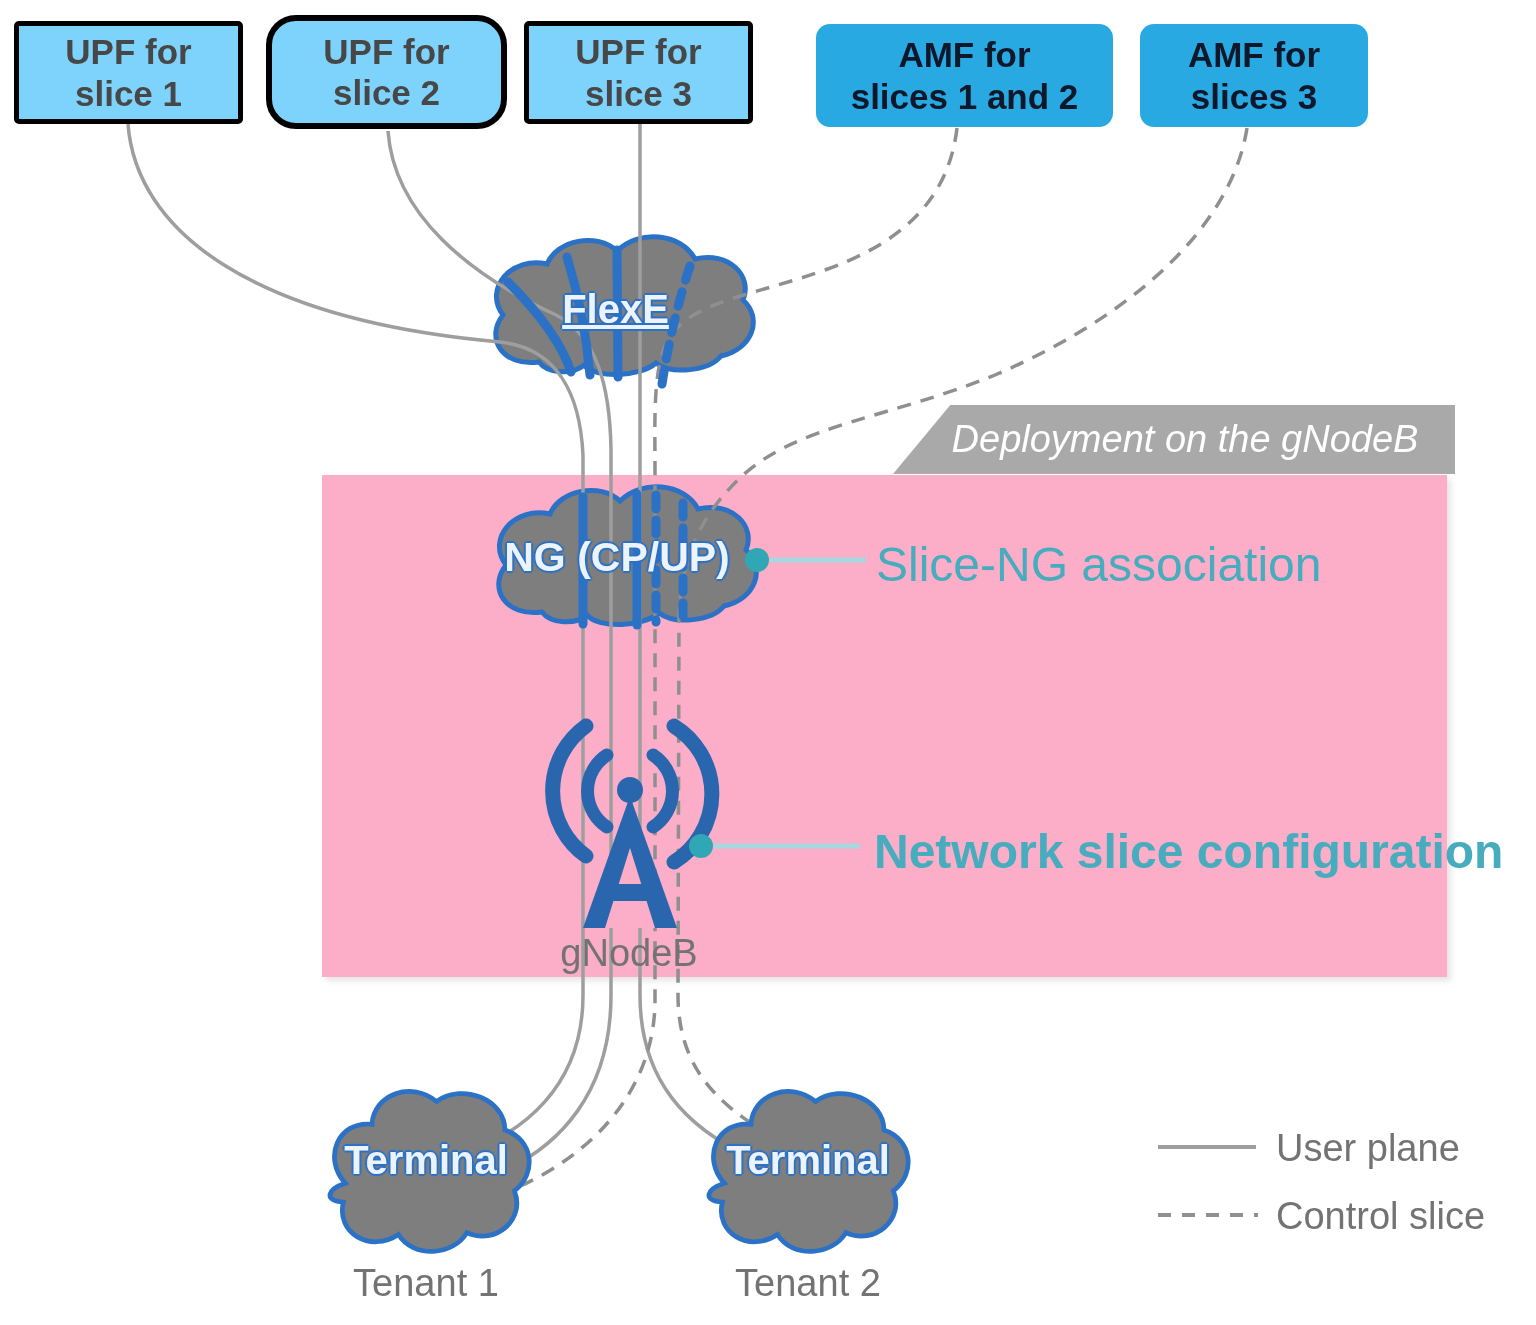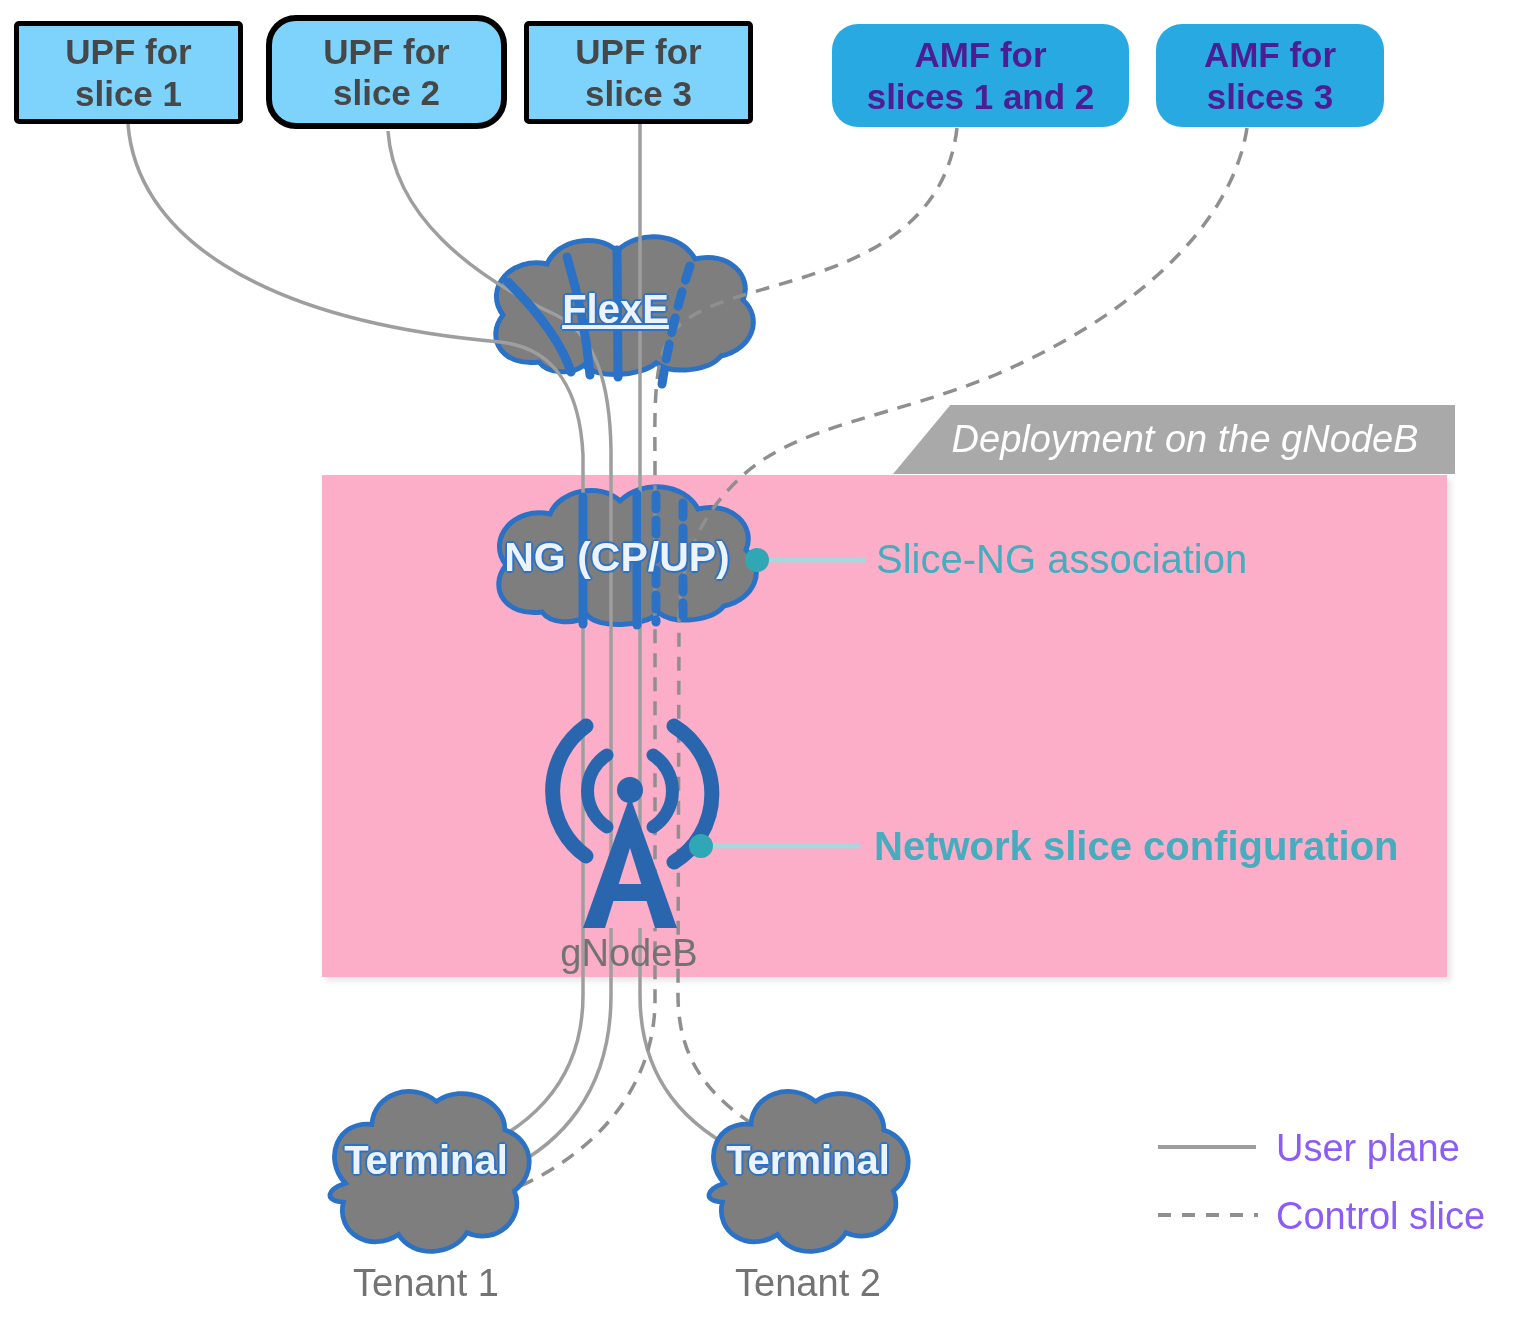--- a/index.html
+++ b/index.html
@@ -9,21 +9,21 @@
   }
   .abs{position:absolute;}
   
   .node-box{
     position:absolute;display:flex;align-items:center;justify-content:center;
     text-align:center;font-size:35px;line-height:1.18;font-weight:600;color:#474747;
     white-space:pre-line;box-sizing:border-box;
   }
   .upf{background:#7dd3fc;border:5px solid #000000;border-radius:5px;}
   .upf.rounded{border-radius:30px;border-width:6px;}
-  .amf{background:#29A9E2;border-radius:26px;color:#4c1d95;margin-left:16px;}
+  .amf{background:#29A9E2;border-radius:14px;color:#0f172a;}
   .upf1{left:14px;top:21px;width:229px;height:103px;}
   .upf2{left:266px;top:15px;width:241px;height:114px;}
   .upf3{left:524px;top:21px;width:229px;height:103px;}
   .amf1{left:816px;top:24px;width:297px;height:103px;}
   .amf2{left:1140px;top:24px;width:228px;height:103px;}
   
   .pink-region{
     left:322px;top:475px;width:1125px;height:502px;background:#FCAEC8;
     box-shadow:4px 4px 6px rgba(0,0,0,0.10);
   }
@@ -39,36 +39,36 @@
   .cloud-label{
     position:absolute;text-align:center;font-weight:600;color:#EDF3FC;
     text-shadow:2px 0 1px #2B72C6,-2px 0 1px #2B72C6,0 2px 1px #2B72C6,0 -2px 1px #2B72C6,
                 1px 1px 1px #2B72C6,-1px -1px 1px #2B72C6;
   }
   .flexe-label{left:518px;top:287px;width:195px;font-size:40px;text-decoration:underline;}
   .ng-label{left:483px;top:534px;width:268px;font-size:41px;}
   .terminal1-label{left:330px;top:1138px;width:192px;font-size:40px;}
   .terminal2-label{left:712px;top:1138px;width:192px;font-size:40px;}
   
-  .callout-text{position:absolute;color:#46ACBE;font-size:40px;font-weight:500;}
+  .callout-text{position:absolute;color:#46ACBE;font-size:48px;font-weight:500;}
   .callout1-text{left:876px;top:537px;}
   .callout2-text{left:874px;top:824px;font-weight:bold;}
   
   .plain-label{position:absolute;color:#737373;font-size:38px;text-align:center;}
   .gnodeb-label{left:543px;top:932px;width:172px;}
   .tenant1-label{left:330px;top:1262px;width:192px;}
   .tenant2-label{left:712px;top:1262px;width:192px;}
   
   .legend-line{position:absolute;height:4px;}
   .legend-line.solid{left:1158px;top:1145px;width:98px;background:#9E9E9E;}
   .legend-line.dashed{
     left:1158px;top:1213px;width:100px;
     background:repeating-linear-gradient(90deg,#8F8F8F 0 13px,transparent 13px 24px);
   }
-  .legend-label{position:absolute;color:#8b5cf6;font-size:38px;}
+  .legend-label{position:absolute;color:#737373;font-size:38px;}
   .legend-label.l1{left:1276px;top:1127px;}
   .legend-label.l2{left:1276px;top:1195px;}
 </style>
 </head>
 <body>
 
 <div class="canvas">
 
   <div class="abs pink-region"></div>
 

